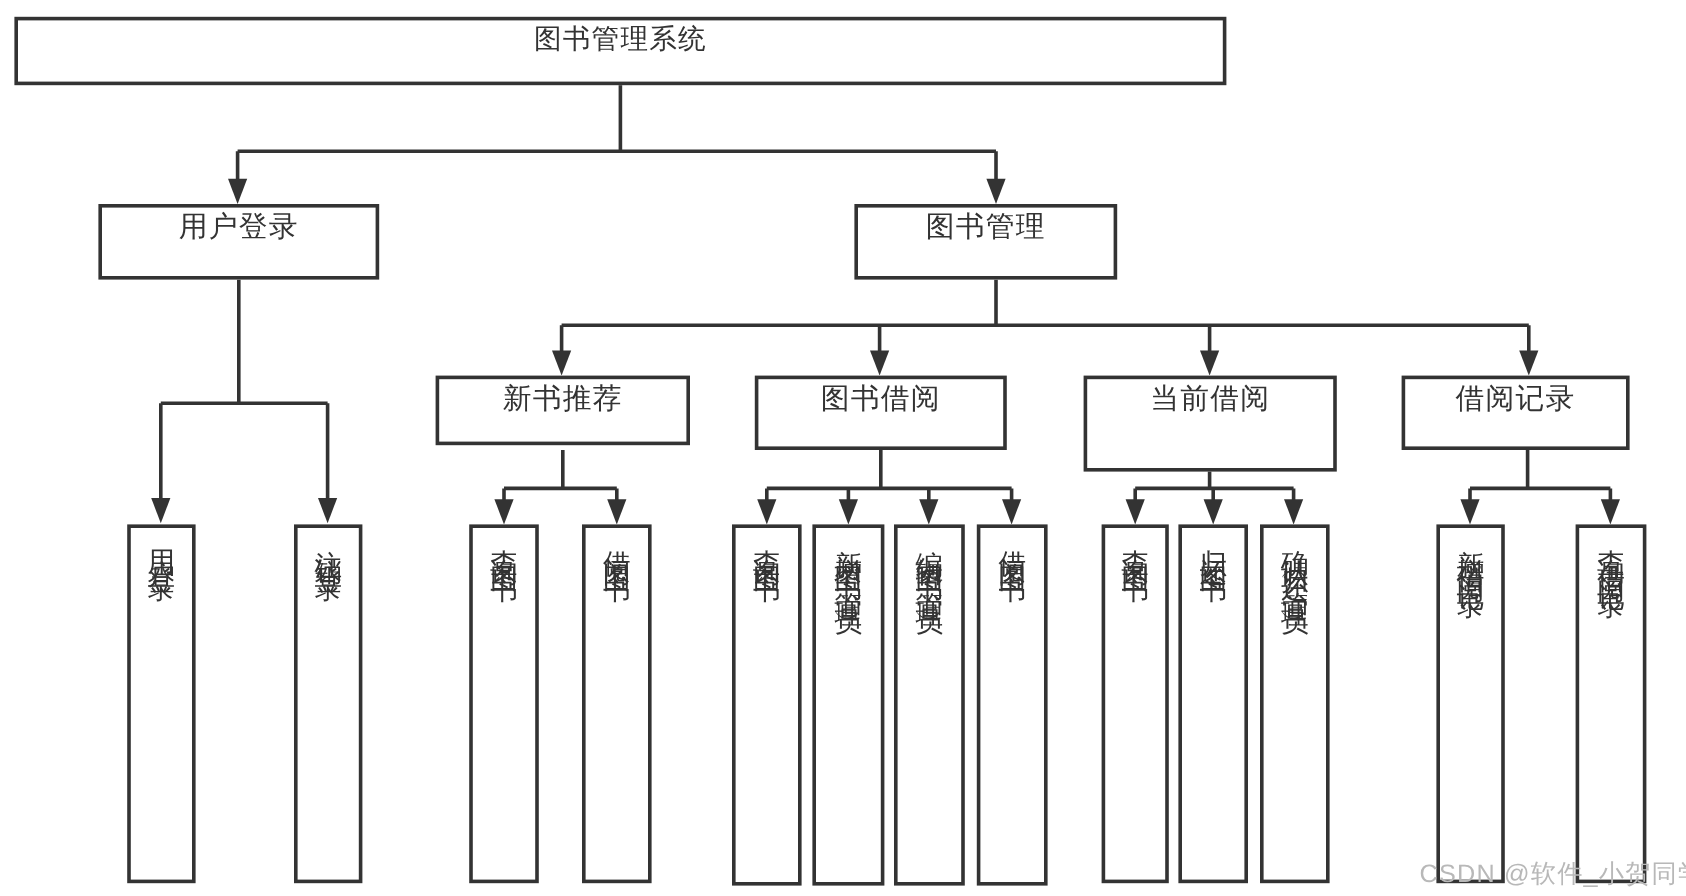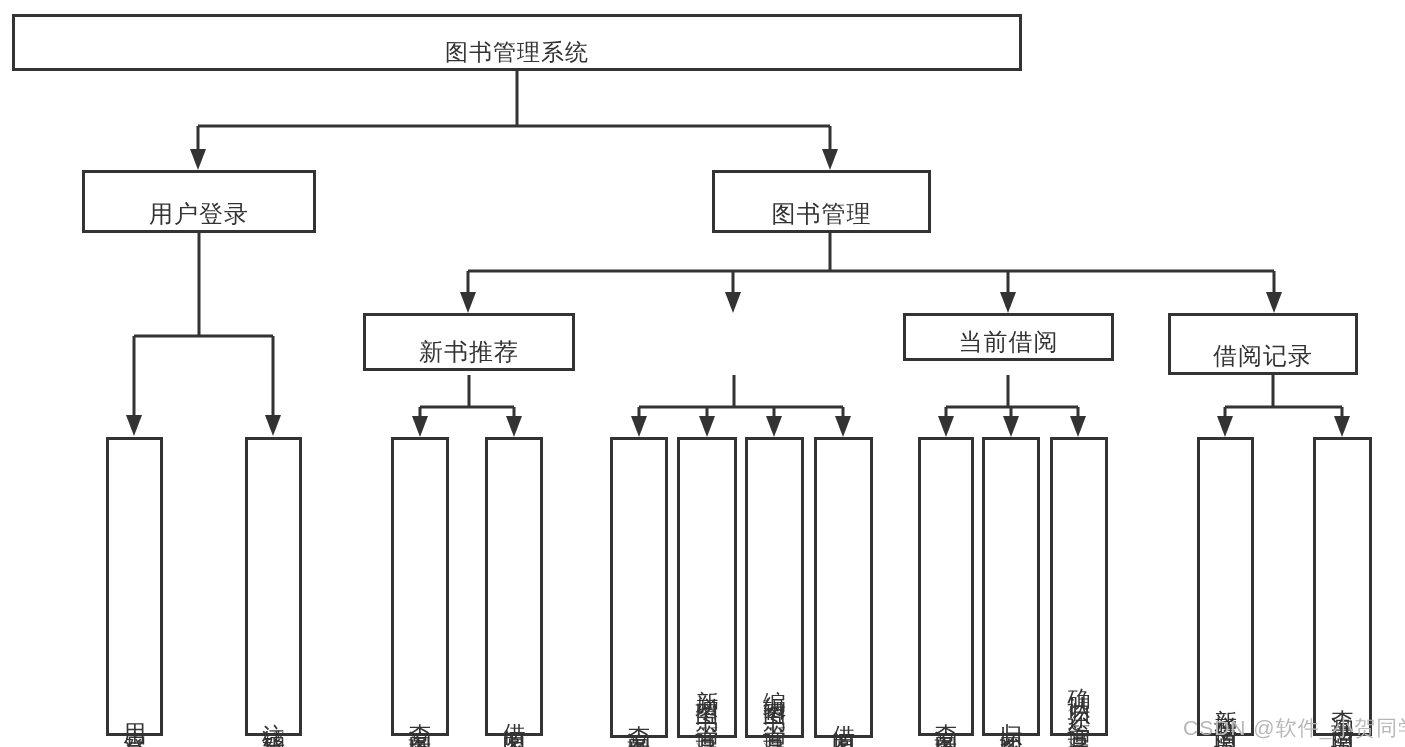--- a/index.html
+++ b/index.html
@@ -21,21 +21,21 @@
     top: 0;
     width: 1405px;
     height: 747px;
   }
   .node {
     position: absolute;
     box-sizing: border-box;
     border: 3px solid #333333;
     background: #ffffff;
     display: flex;
-    align-items: flex-end;
+    align-items: flex-start;
     justify-content: center;
     color: #333333;
   }
   .node.h { font-size: 24px; letter-spacing: 1px; }
   .node.root { font-size: 23px; }
   .node.v {
     font-size: 23px;
   }
   .node.v .vtext {
     writing-mode: vertical-rl;
@@ -98,21 +98,24 @@
   <div class="node h" style="left:82px;top:170px;width:234px;height:63px">
     <span>用户登录</span>
   </div>
   <div class="node h" style="left:712px;top:170px;width:219px;height:63px">
     <span>图书管理</span>
   </div>
 
   <div class="node h" style="left:363px;top:313px;width:212px;height:58px">
     <span>新书推荐</span>
   </div>
-  <div class="node h" style="left:903px;top:313px;width:211px;height:48px">
+  <div class="node h" style="left:629px;top:313px;width:210px;height:62px">
+    <span>图书借阅</span>
+  </div>
+  <div class="node h" style="left:903px;top:313px;width:211px;height:80px">
     <span>当前借阅</span>
   </div>
   <div class="node h" style="left:1168px;top:313px;width:190px;height:62px">
     <span>借阅记录</span>
   </div>
 
   <div class="node v" style="left:106px;top:437px;width:57px;height:299px">
     <span class="vtext">用户登录</span>
   </div>
   <div class="node v" style="left:245px;top:437px;width:57px;height:299px">

